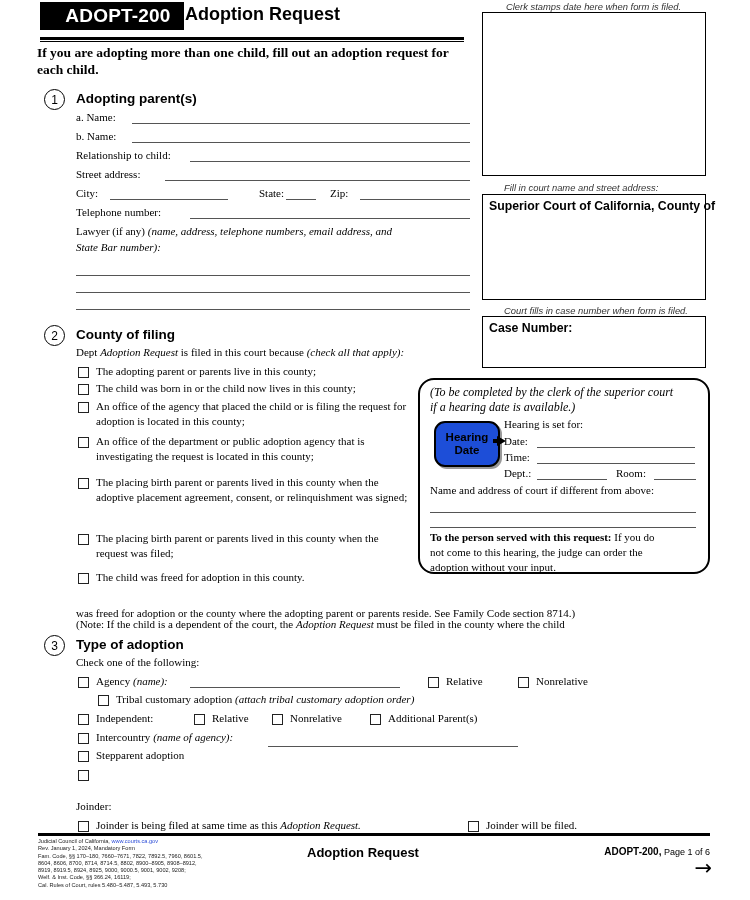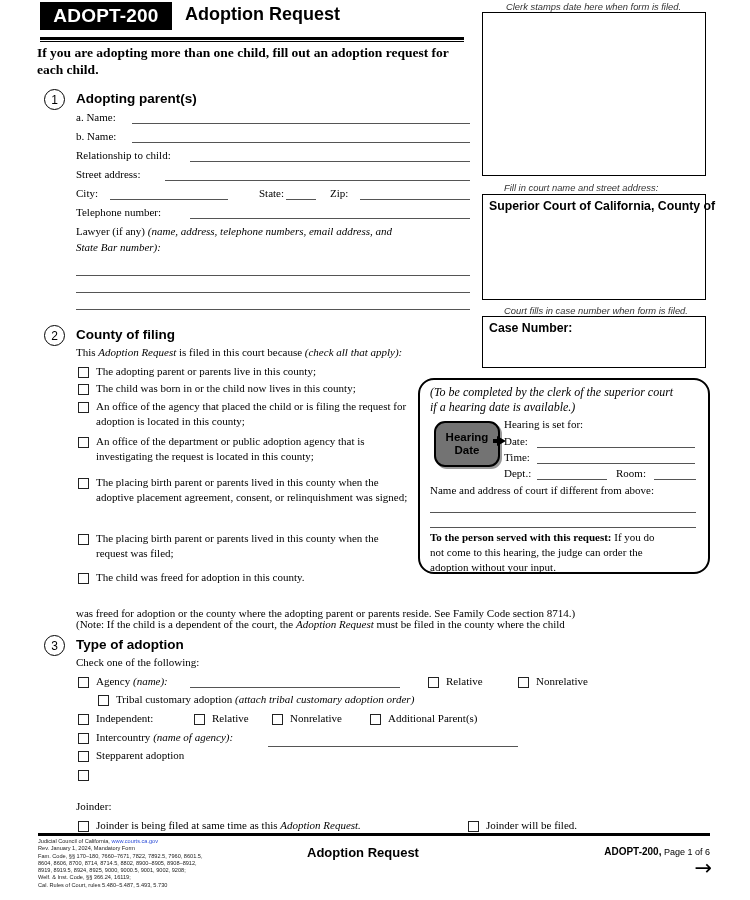--- a/index.html
+++ b/index.html
@@ -25,21 +25,21 @@
   .hdr-badge {
     position: absolute;
     left: 40px; top: 2px;
     width: 132px; height: 28px;
     background: #000;
     color: #fff;
     font-family: "Liberation Sans", sans-serif;
     font-weight: bold;
     font-size: 19px;
     letter-spacing: .2px;
-    display: flex; align-items: center; justify-content: center;
+    display: flex; align-items: center; justify-content: center; padding-left: 12px;
   }
   .hdr-title {
     position: absolute;
     left: 185px; top: 4px;
     font-family: "Liberation Sans", sans-serif;
     font-weight: bold;
     font-size: 18px;
   }
   .hdr-rule {
     position: absolute;
@@ -141,21 +141,21 @@
     border: 2.2px solid #000;
     border-radius: 16px;
     background: #fff;
   }
   .hd-pill {
     position: absolute;
     left: 434px; top: 421px;
     width: 62px; height: 42px;
     border: 2.4px solid #000;
     border-radius: 11px;
-    background: #737373;
+    background: #1d4ed8;
     font-family: "Liberation Sans", sans-serif;
     font-weight: bold;
     font-size: 11.5px;
     line-height: 13px;
     display: flex; flex-direction: column;
     align-items: center; justify-content: center;
     box-shadow: 2px 2px 0 #999;
   }
   .hd-arrow {
     position: absolute;
@@ -296,21 +296,21 @@
   </div>
   <div class="t it" style="left:76px; top:240px;">State Bar number):</div>
   <div class="line" style="left:76px; top:275px; width:394px;"></div>
   <div class="line" style="left:76px; top:292px; width:394px;"></div>
   <div class="line" style="left:76px; top:309px; width:394px;"></div>
 
   <div class="circ" style="left:44px; top:325px;">2</div>
   <div class="sec-title" style="left:76px; top:327px;">County of filing</div>
 
   <div class="t" style="left:76px; top:345px;">
-    <span>This </span><span class="it">Adoption Request</span><span> is filed in this court because </span><span class="it">(check all that apply):</span>
+    <span>Dept </span><span class="it">Adoption Request</span><span> is filed in this court because </span><span class="it">(check all that apply):</span>
   </div>
 
   <div class="cb" style="left:78px; top:367px;"></div>
   <div class="t" style="left:96px; top:364px;">The adopting parent or parents live in this county;</div>
 
   <div class="cb" style="left:78px; top:384px;"></div>
   <div class="t" style="left:96px; top:381px;">The child was born in or the child now lives in this county;</div>
 
   <div class="cb" style="left:78px; top:402px;"></div>
   <div class="t wrap" style="left:96px; top:399px; width:340px;">An office of the agency that placed the child or is filing the request for adoption is located in this county;</div>

